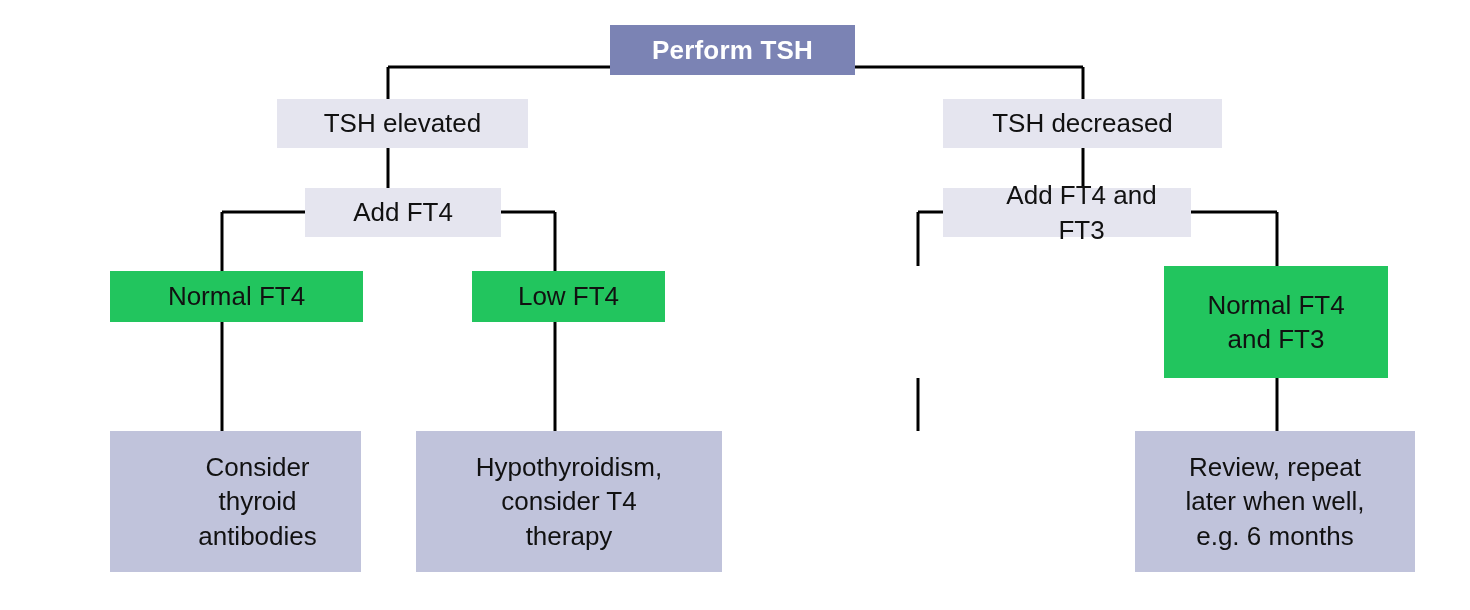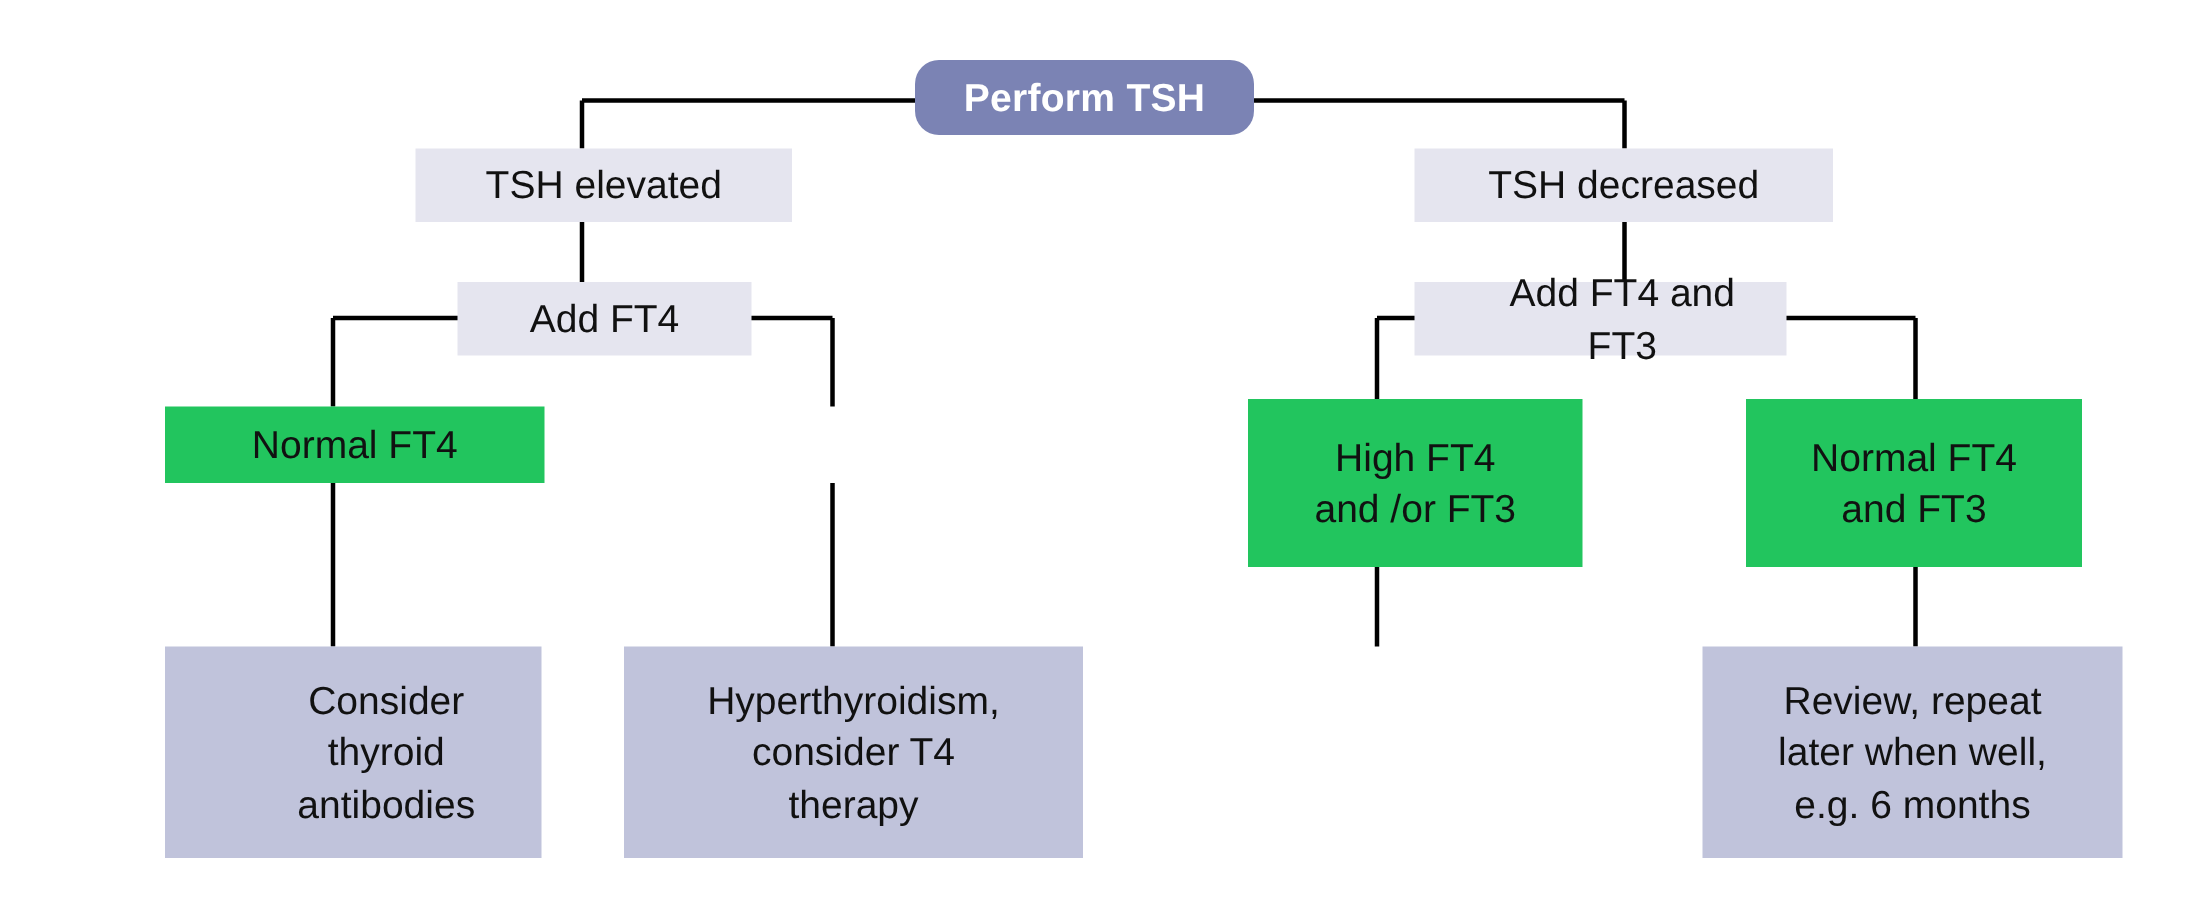--- a/index.html
+++ b/index.html
@@ -95,21 +95,21 @@
       <path d="M 918 212 L 918 266"></path>
       <path d="M 1277 212 L 1277 266"></path>
 
       <path d="M 222 322 L 222 431"></path>
       <path d="M 555 322 L 555 431"></path>
       <path d="M 918 378 L 918 431"></path>
       <path d="M 1277 378 L 1277 431"></path>
     </g>
   </svg>
 
-  <div class="node root" style="left:610px; top:40px; width:226px; height:50px;border-radius:16px;">
+  <div class="node root" style="left:610px; top:25px; width:245px; height:50px;">
     <span class="label">Perform TSH</span>
   </div>
 
   <div class="node level-light" style="left:943px; top:99px; width:279px; height:49px;">
     <span class="label">TSH decreased</span>
   </div>
 
   <div class="node level-light" style="left:277px; top:99px; width:251px; height:49px;">
     <span class="label">TSH elevated</span>
   </div>
@@ -119,39 +119,38 @@
   </div>
 
   <div class="node level-light" style="left:943px; top:188px; width:248px; height:49px;padding-left:29px;">
     <span class="label">Add FT4  and FT3</span>
   </div>
 
   <div class="node level-mid" style="left:110px; top:271px; width:253px; height:51px;">
     <span class="label">Normal FT4</span>
   </div>
 
+  <div class="node level-mid" style="left:472px; top:271px; width:193px; height:51px;">
+    <span class="label">Low FT4</span>
+  </div>
 
-  <div class="node level-mid" style="left:832px; top:266px; width:223px; height:112px;">
-    <span class="label">High FT4
-and /or FT3</span>
-  </div>
 
   <div class="node level-mid" style="left:1164px; top:266px; width:224px; height:112px;">
     <span class="label">Normal FT4
 and FT3</span>
   </div>
 
   <div class="node outcome" style="left:110px; top:431px; width:251px; height:141px;padding-left:44px;">
     <span class="label">Consider
 thyroid
 antibodies</span>
   </div>
 
   <div class="node outcome" style="left:416px; top:431px; width:306px; height:141px;">
-    <span class="label">Hyperthyroidism,
+    <span class="label">Hypothyroidism,
 consider T4
 therapy</span>
   </div>
 
 
   <div class="node outcome" style="left:1135px; top:431px; width:280px; height:141px;">
     <span class="label">Review, repeat
 later when well,
 e.g. 6 months</span>
   </div>

